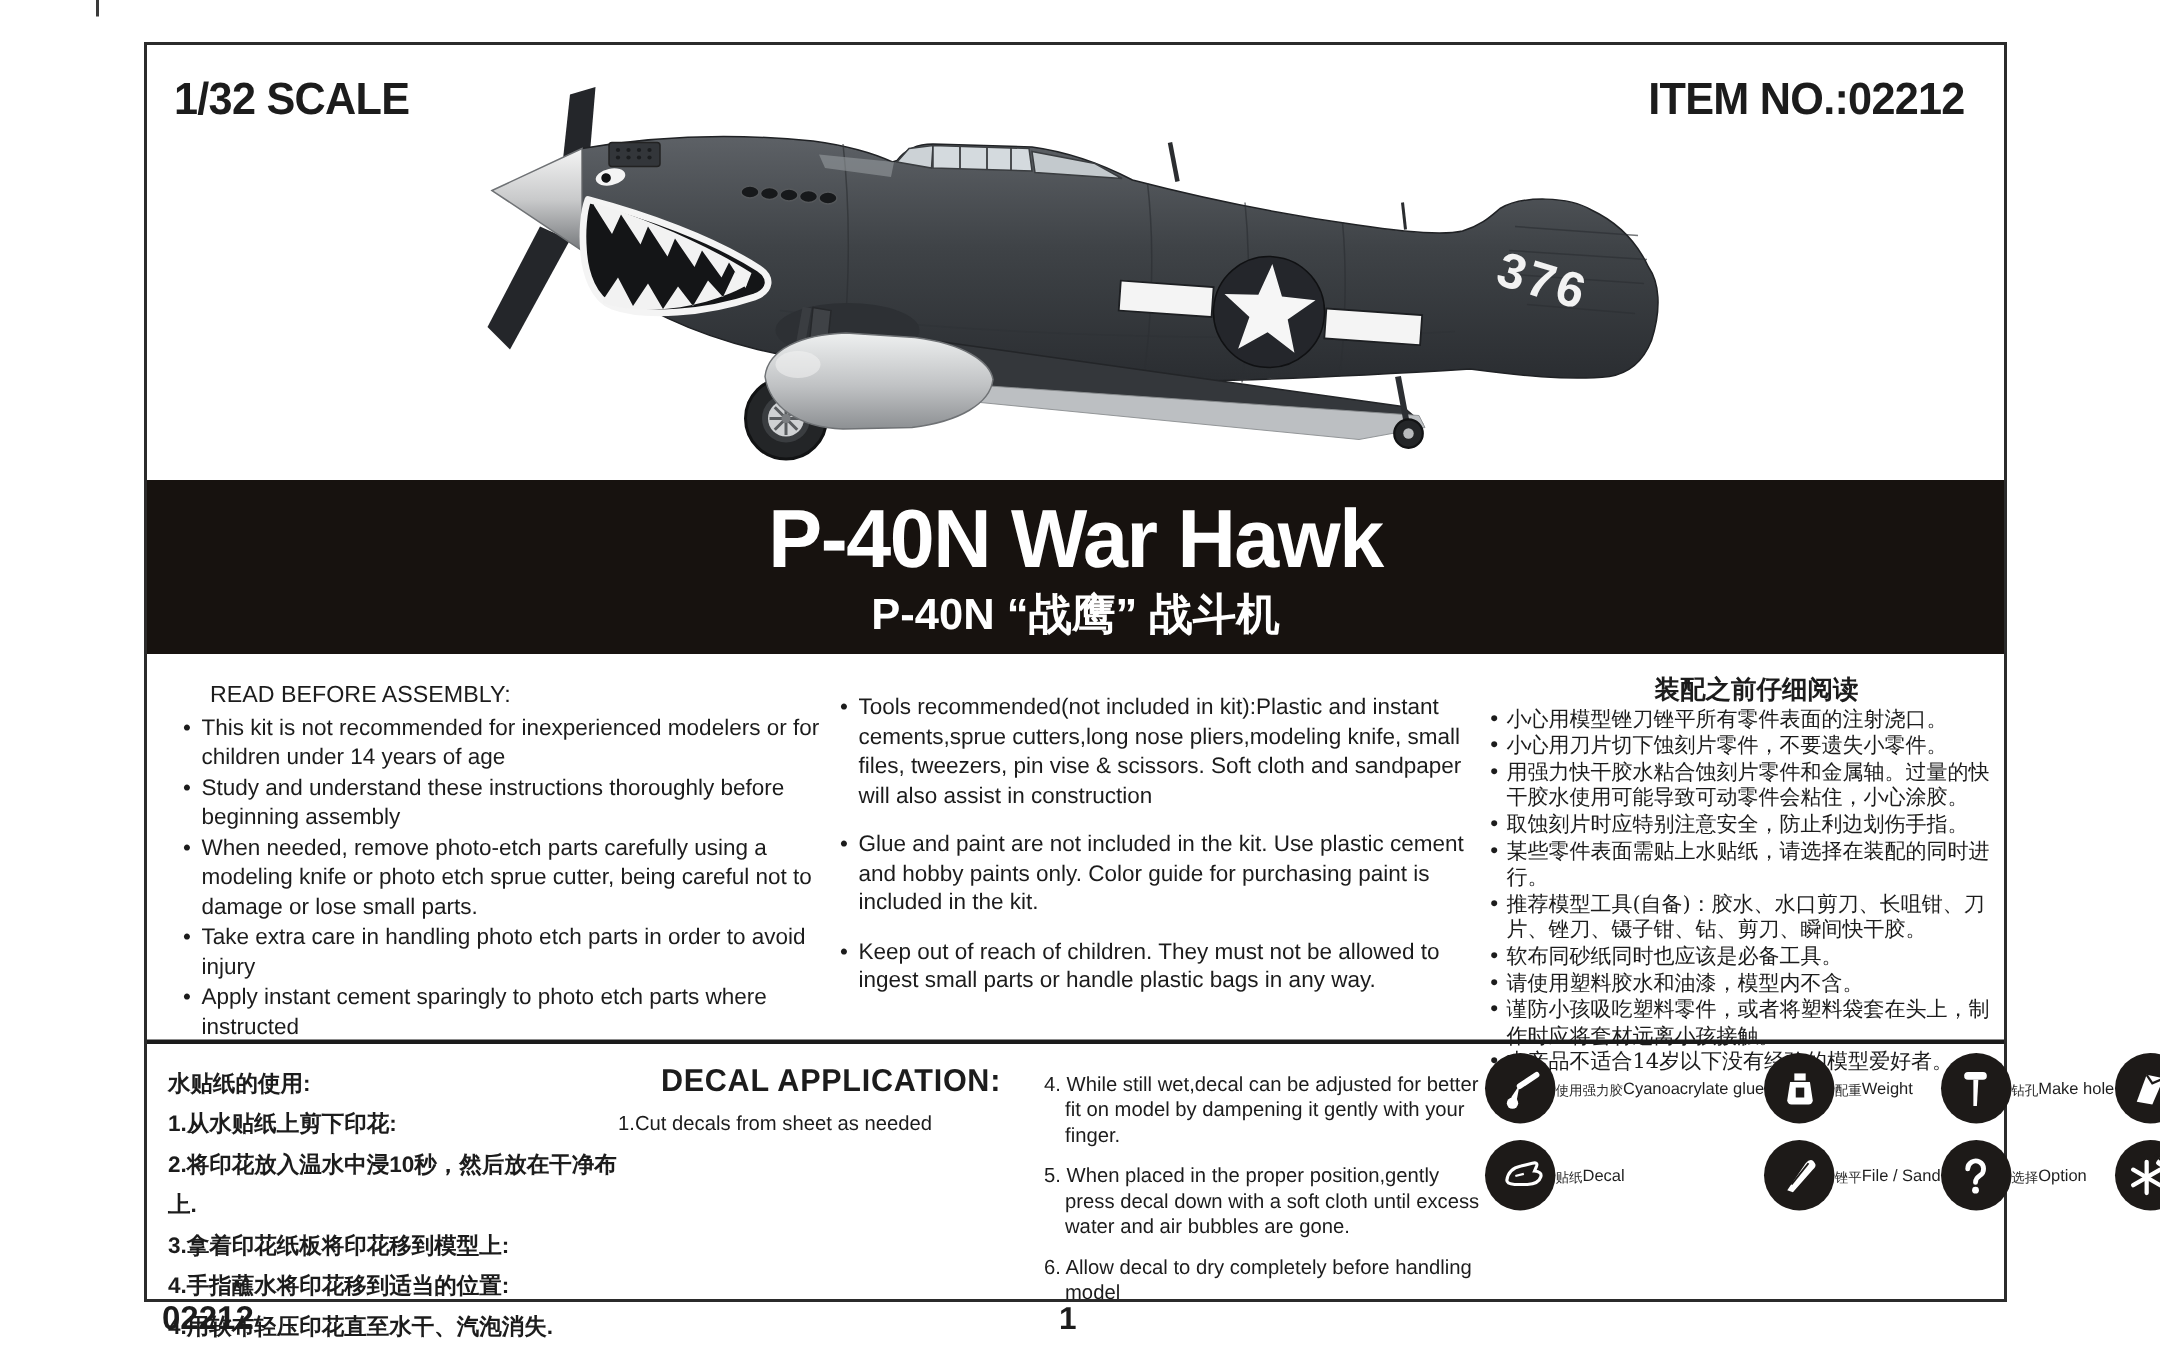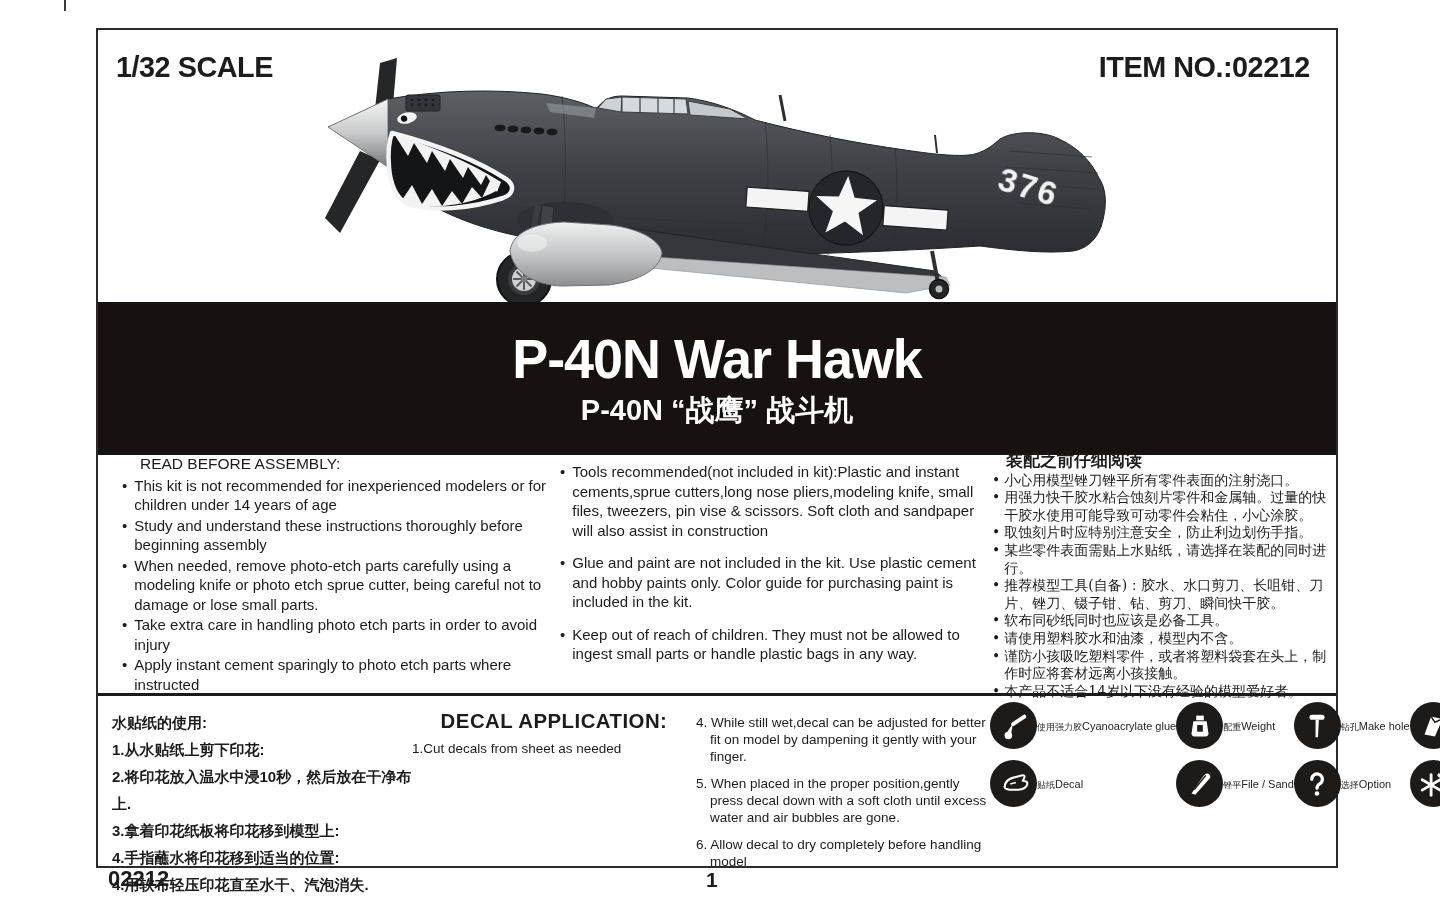--- a/index.html
+++ b/index.html
@@ -8,35 +8,35 @@
   .crop-tick{position:absolute;left:64px;top:0;width:2px;height:11px;background:#3a3a3a;}
   .sheet{position:absolute;left:96px;top:28px;width:1242px;height:840px;
          border:2px solid #2b2b2b;background:#ffffff;box-sizing:border-box;}
   
   .scale-label{position:absolute;left:18px;top:20px;font-size:30px;font-weight:bold;
                letter-spacing:-.5px;transform:scaleX(.96);transform-origin:left;}
   .itemno-label{position:absolute;right:26px;top:20px;font-size:30px;font-weight:bold;
                 letter-spacing:-.5px;transform:scaleX(.96);transform-origin:right;}
   .plane-svg{position:absolute;left:212px;top:25px;width:872px;height:266px;}
   
-  .title-bar{position:absolute;left:0;top:272px;width:100%;height:153px;background:#17120f;
+  .title-bar{position:absolute;left:0;top:290px;width:100%;height:116px;background:#17120f;
              display:flex;flex-direction:column;align-items:center;justify-content:center;color:#fff;}
   .title-en{font-size:55px;font-weight:bold;letter-spacing:-1px;line-height:1;transform:scaleX(.98);}
   .title-zh{font-size:29px;font-weight:bold;margin-top:9px;line-height:1;}
   
   .bullet{display:flex;}
   .bullet::before{content:"•";flex:none;margin:0 7px 0 0;}
   .col-en1{position:absolute;left:24px;top:424px;width:432px;font-size:15px;line-height:19.5px;}
   .col-en1 .bullet{margin-bottom:1px;}
   .rba-heading{padding-left:18px;margin-bottom:2px;font-size:15.5px;}
   .col-en2{position:absolute;left:462px;top:432px;width:428px;font-size:15px;line-height:19.5px;}
   .col-en2 .bullet{margin-bottom:13px;}
   .col-zh{position:absolute;left:894px;top:422px;width:344px;font-size:14px;line-height:17.6px;
           font-family:"DejaVu Serif","Liberation Serif",serif;}
-  .zh-heading{font-size:17px;font-weight:bold;padding-left:14px;margin-bottom:2px;}
+  .zh-heading{font-size:17px;font-weight:bold;padding-left:14px;margin-bottom:2px;text-align:center;}
   .col-zh .bullet::before{margin-right:4px;}
   
   .divider{position:absolute;left:0;top:663px;width:100%;height:3px;background:#1b1b1b;}
   
   .decal-zh{position:absolute;left:14px;top:679px;width:302px;font-size:15px;line-height:27px;font-weight:bold;}
   .decal-en{position:absolute;left:314px;top:679px;width:284px;}
   .decal-en-heading{font-size:21px;font-weight:bold;text-align:center;letter-spacing:.5px;margin-bottom:7px;transform:scaleX(.97);}
   .step{font-size:13.5px;line-height:17px;margin-bottom:8px;padding-left:14px;text-indent:-14px;}
   .steps46{position:absolute;left:598px;top:684px;width:292px;}
   .steps46 .step{margin-bottom:10px;}
@@ -211,20 +211,21 @@
 
     <div class="col-en2">
       <div class="bullet">Tools recommended(not included in kit):Plastic and instant cements,sprue cutters,long nose pliers,modeling knife, small files, tweezers, pin vise &amp; scissors. Soft cloth and sandpaper will also assist in construction</div>
       <div class="bullet">Glue and paint are not included in the kit. Use plastic cement and hobby paints only. Color guide for purchasing paint is included in the kit.</div>
       <div class="bullet">Keep out of reach of  children. They must not be allowed to ingest small parts or handle plastic bags in any way.</div>
     </div>
 
     <div class="col-zh">
       <div class="zh-heading">装配之前仔细阅读</div>
       <div class="bullet">小心用模型锉刀锉平所有零件表面的注射浇口。</div>
+      <div class="bullet">小心用刀片切下蚀刻片零件，不要遗失小零件。</div>
       <div class="bullet">用强力快干胶水粘合蚀刻片零件和金属轴。过量的快干胶水使用可能导致可动零件会粘住，小心涂胶。</div>
       <div class="bullet">取蚀刻片时应特别注意安全，防止利边划伤手指。</div>
       <div class="bullet">某些零件表面需贴上水贴纸，请选择在装配的同时进行。</div>
       <div class="bullet">推荐模型工具(自备)：胶水、水口剪刀、长咀钳、刀片、锉刀、镊子钳、钻、剪刀、瞬间快干胶。</div>
       <div class="bullet">软布同砂纸同时也应该是必备工具。</div>
       <div class="bullet">请使用塑料胶水和油漆，模型内不含。</div>
       <div class="bullet">谨防小孩吸吃塑料零件，或者将塑料袋套在头上，制作时应将套材远离小孩接触。</div>
       <div class="bullet">本产品不适合14岁以下没有经验的模型爱好者。</div>
     </div>
 

